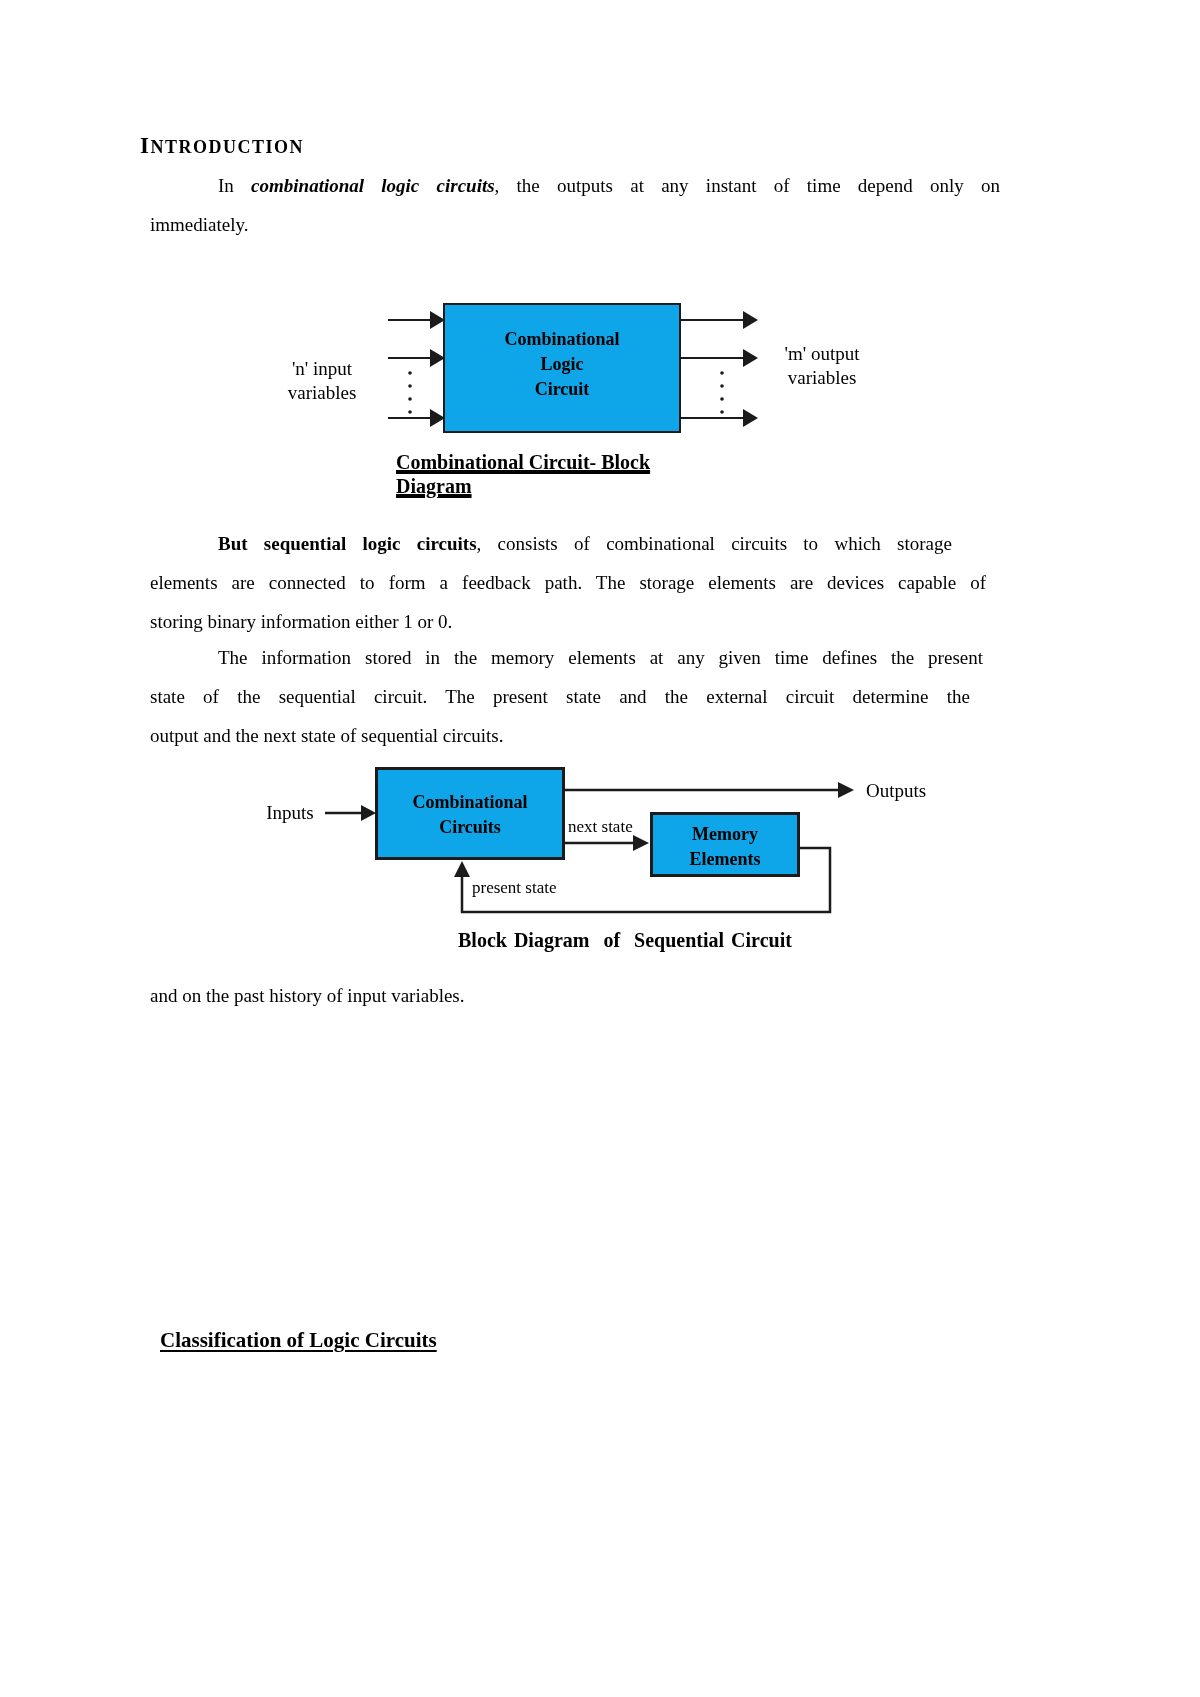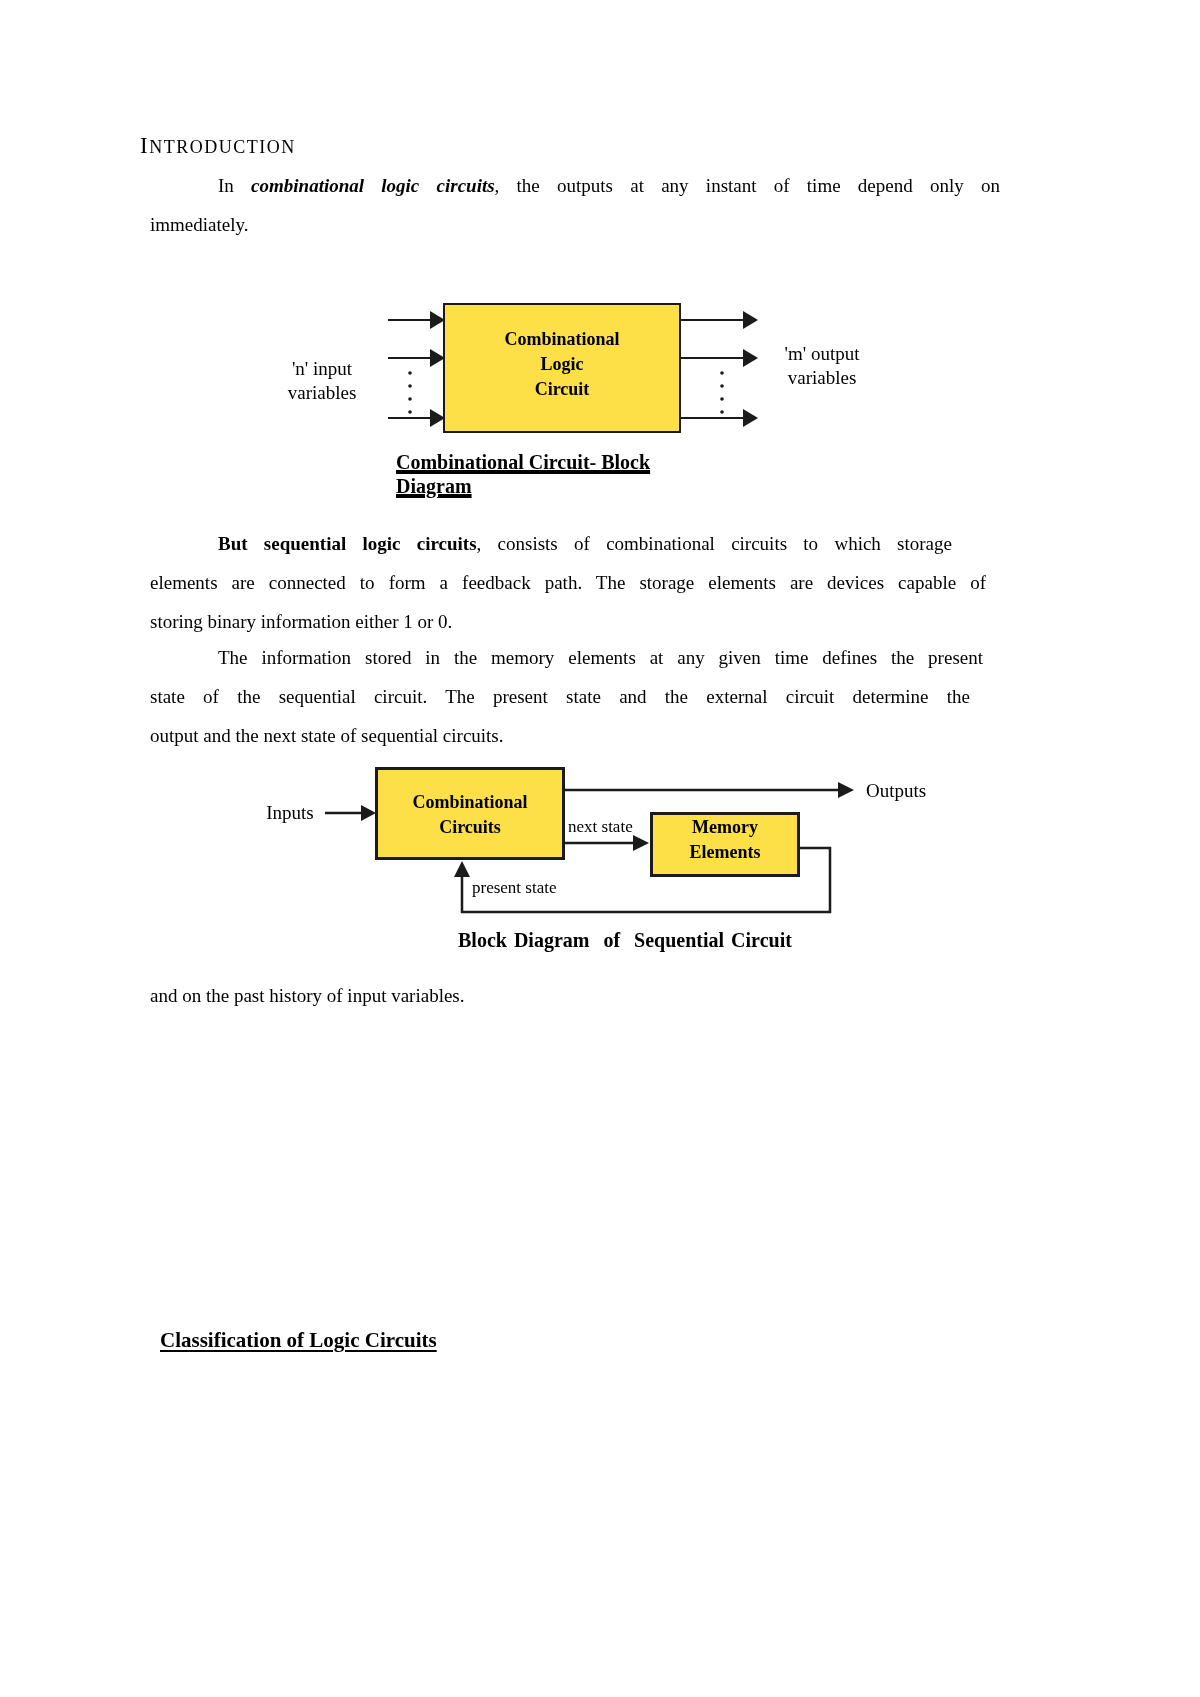--- a/index.html
+++ b/index.html
@@ -5,31 +5,31 @@
   * { margin:0; padding:0; box-sizing:border-box; }
   html,body { background:#ffffff; }
   .page {
     position:relative; width:1200px; height:1697px;
     background:#ffffff; color:#000;
     font-family:"Liberation Serif", serif;
     overflow:hidden;
   }
   .abs { position:absolute; }
 
-  .h1 { font-size:18px; font-weight:normal; letter-spacing:1.5px; }
+  .h1 { font-size:18px; font-weight:bold; letter-spacing:1.5px; }
   .h1::first-letter { font-size:23px; }
 
   .para-line { font-size:19px; line-height:39px; white-space:normal; }
   .just { text-align:justify; text-align-last:justify; }
   .indent { text-indent:68px; }
   .bi { font-weight:bold; font-style:italic;margin-top:17px; }
   .b  { font-weight:bold; }
 
   .dbox {
-    position:absolute; background:#fde047;
+    position:absolute; background:#0ea5e9;
     text-align:center; font-weight:bold; font-size:18px; line-height:25px;
   }
   .dbox.thin  { border:2px solid #1b1b1b; }
   .dbox.thick { border:3px solid #1b1b1b; }
 
   .dlabel { position:absolute; font-size:19px; line-height:24px; text-align:center; }
   .dlabel.small { font-size:17px; line-height:20px; text-align:left; }
 
   .caption { position:absolute; font-weight:bold; font-size:20px; line-height:24px; }
   .caption .u { text-decoration:underline; text-underline-offset:3px; }
@@ -136,21 +136,21 @@
 
     <div class="dlabel" style="left:258px; top:36px; width:64px;">Inputs</div>
 
     <div class="dbox thick" style="left:375px; top:2px; width:190px; height:93px; padding-top:20px;">
       <div>Combinational</div>
       <div>Circuits</div>
     </div>
 
     <div class="dlabel small" style="left:568px; top:52px; width:80px;">next state</div>
 
-    <div class="dbox thick" style="left:650px; top:47px; width:150px; height:65px; padding-top:0;">
+    <div class="dbox thick" style="left:650px; top:47px; width:150px; height:65px; padding-top:7px;">
       <div>Memory</div>
       <div>Elements</div>
     </div>
 
     <div class="dlabel" style="left:866px; top:14px; width:80px; text-align:left;">Outputs</div>
 
     <div class="dlabel small" style="left:472px; top:113px; width:110px;">present state</div>
   </div>
 
   <div class="caption caption2" style="left:458px; top:928px;">Block Diagram  of  Sequential Circuit</div>

